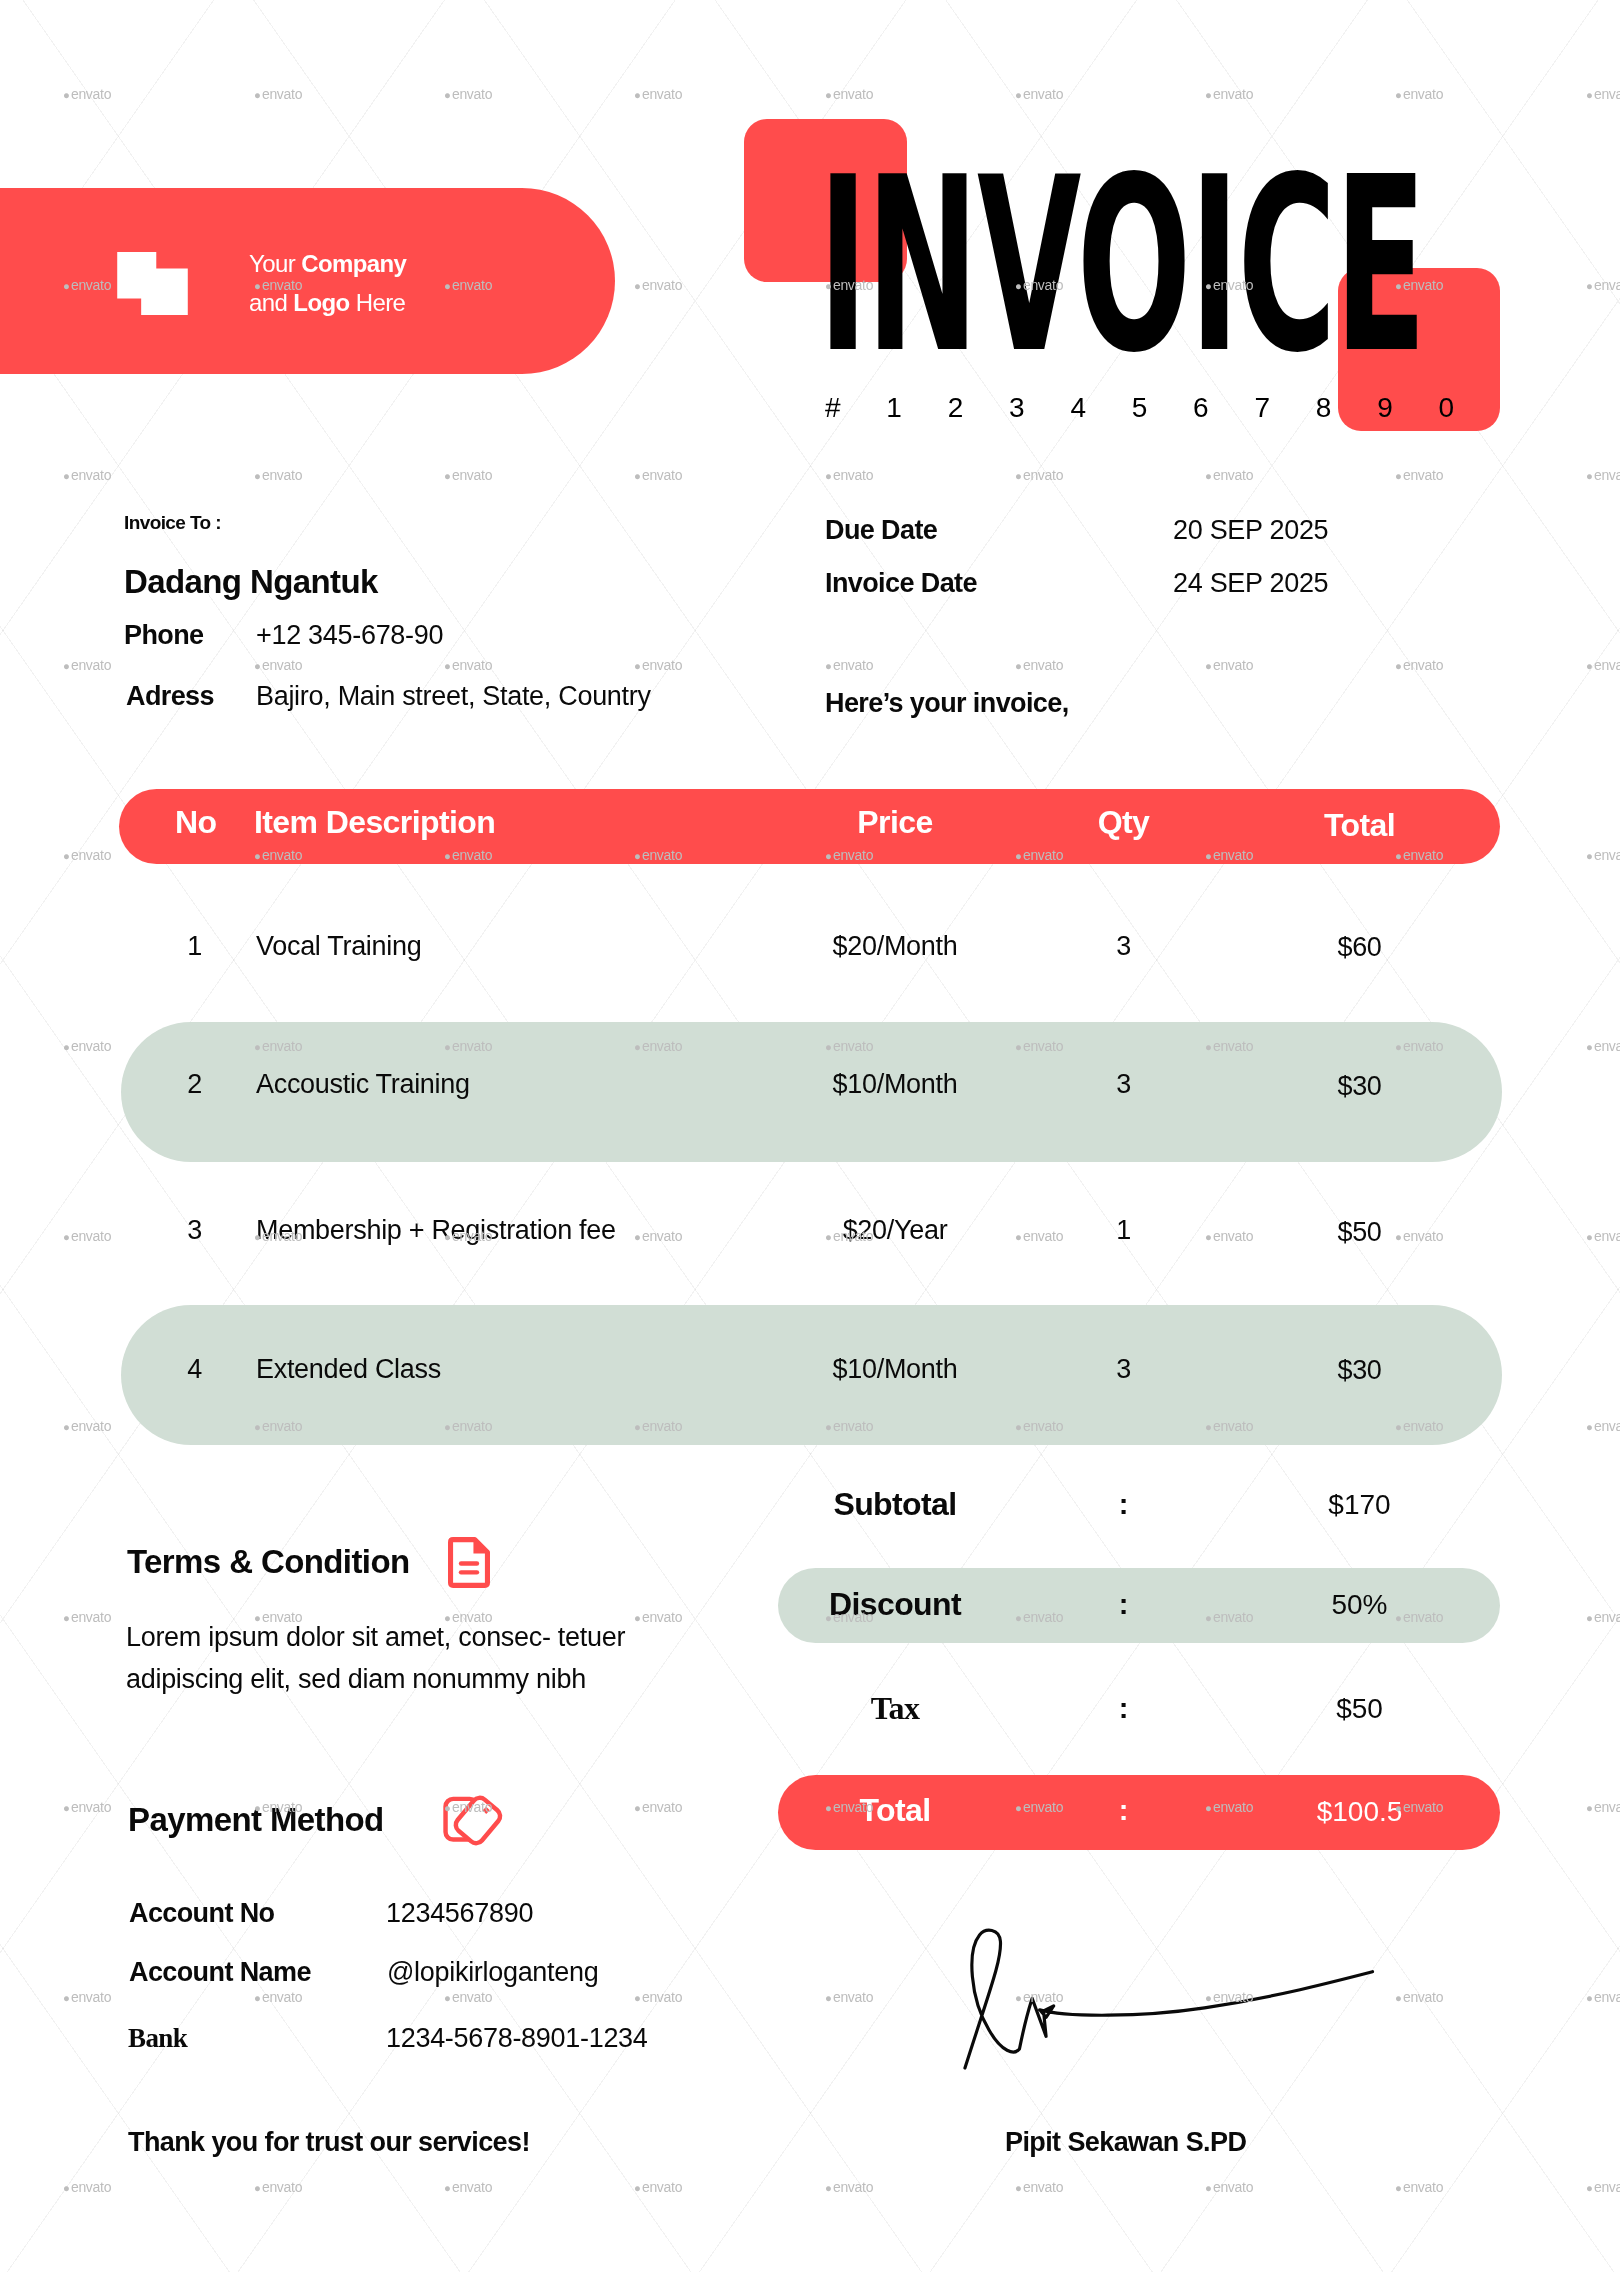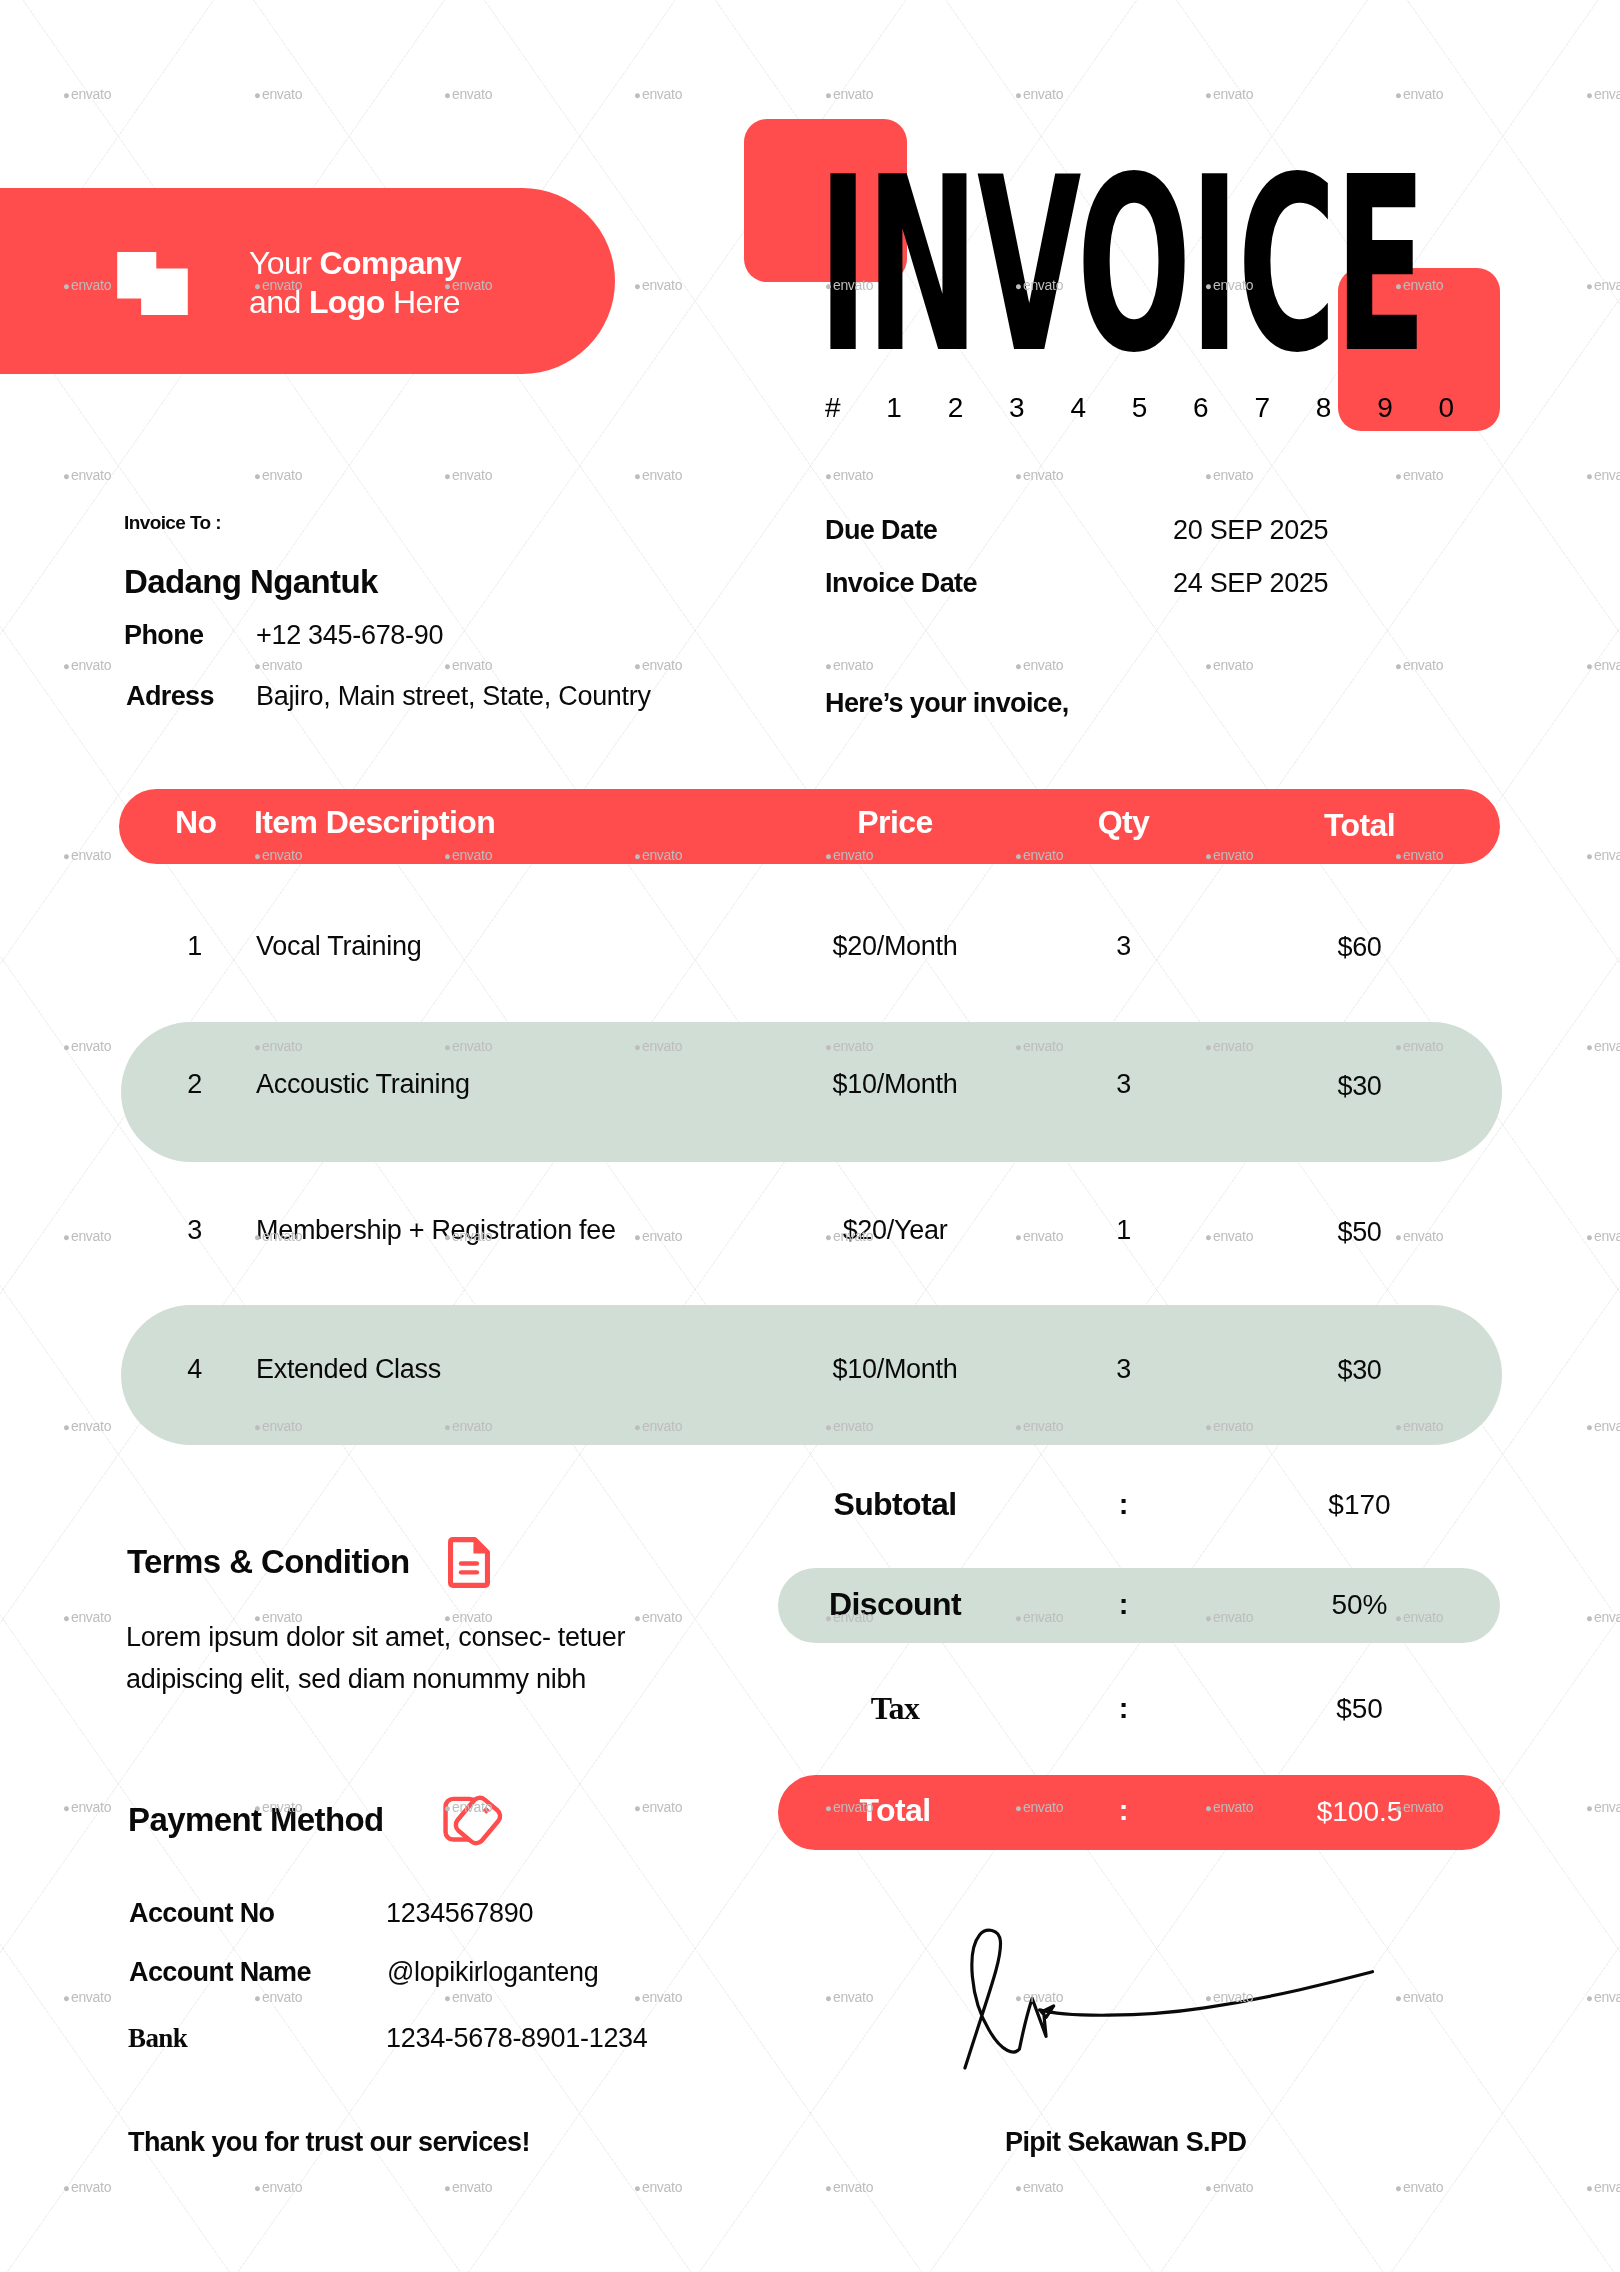--- a/index.html
+++ b/index.html
@@ -22,21 +22,21 @@
   }
   .wm {
     position:absolute; font-size:14px; color:#bdbdbd; font-family:"Liberation Sans", sans-serif;
     letter-spacing:-0.3px;
   }
   .wm::before { content:"\25CF"; font-size:11.4px; margin-right:1.3px; }
 
   
   .logo-bar { left:0; top:188px; width:615px; height:186px; border-radius:0 93px 93px 0; }
   .logo-mark { left:117px; top:252px; width:71px; height:63px; }
-  .logo-text { left:249px; top:244px; color:#fff; font-size:32px; line-height:39px; letter-spacing:-0.6px; }
+  .logo-text { left:249px; top:244px; color:#fff; font-size:24px; line-height:39px; letter-spacing:-0.6px; }
   .logo-text b { font-weight:bold; }
 
   .sq1 { left:744px; top:119px; width:163px; height:163px; border-radius:23px; }
   .sq2 { left:1338px; top:268px; width:162px; height:163px; border-radius:23px; }
   .invoice-title {
     left:818px; top:152px; font-size:241px; line-height:228px; font-weight:bold;
     font-family:"DejaVu Sans", sans-serif; color:#000; letter-spacing:-3.8px;
     transform:scaleX(0.56); transform-origin:left top; white-space:nowrap;
   }
   .invoice-no { left:825px; top:392px; font-size:28px; letter-spacing:19px; color:#000; }

